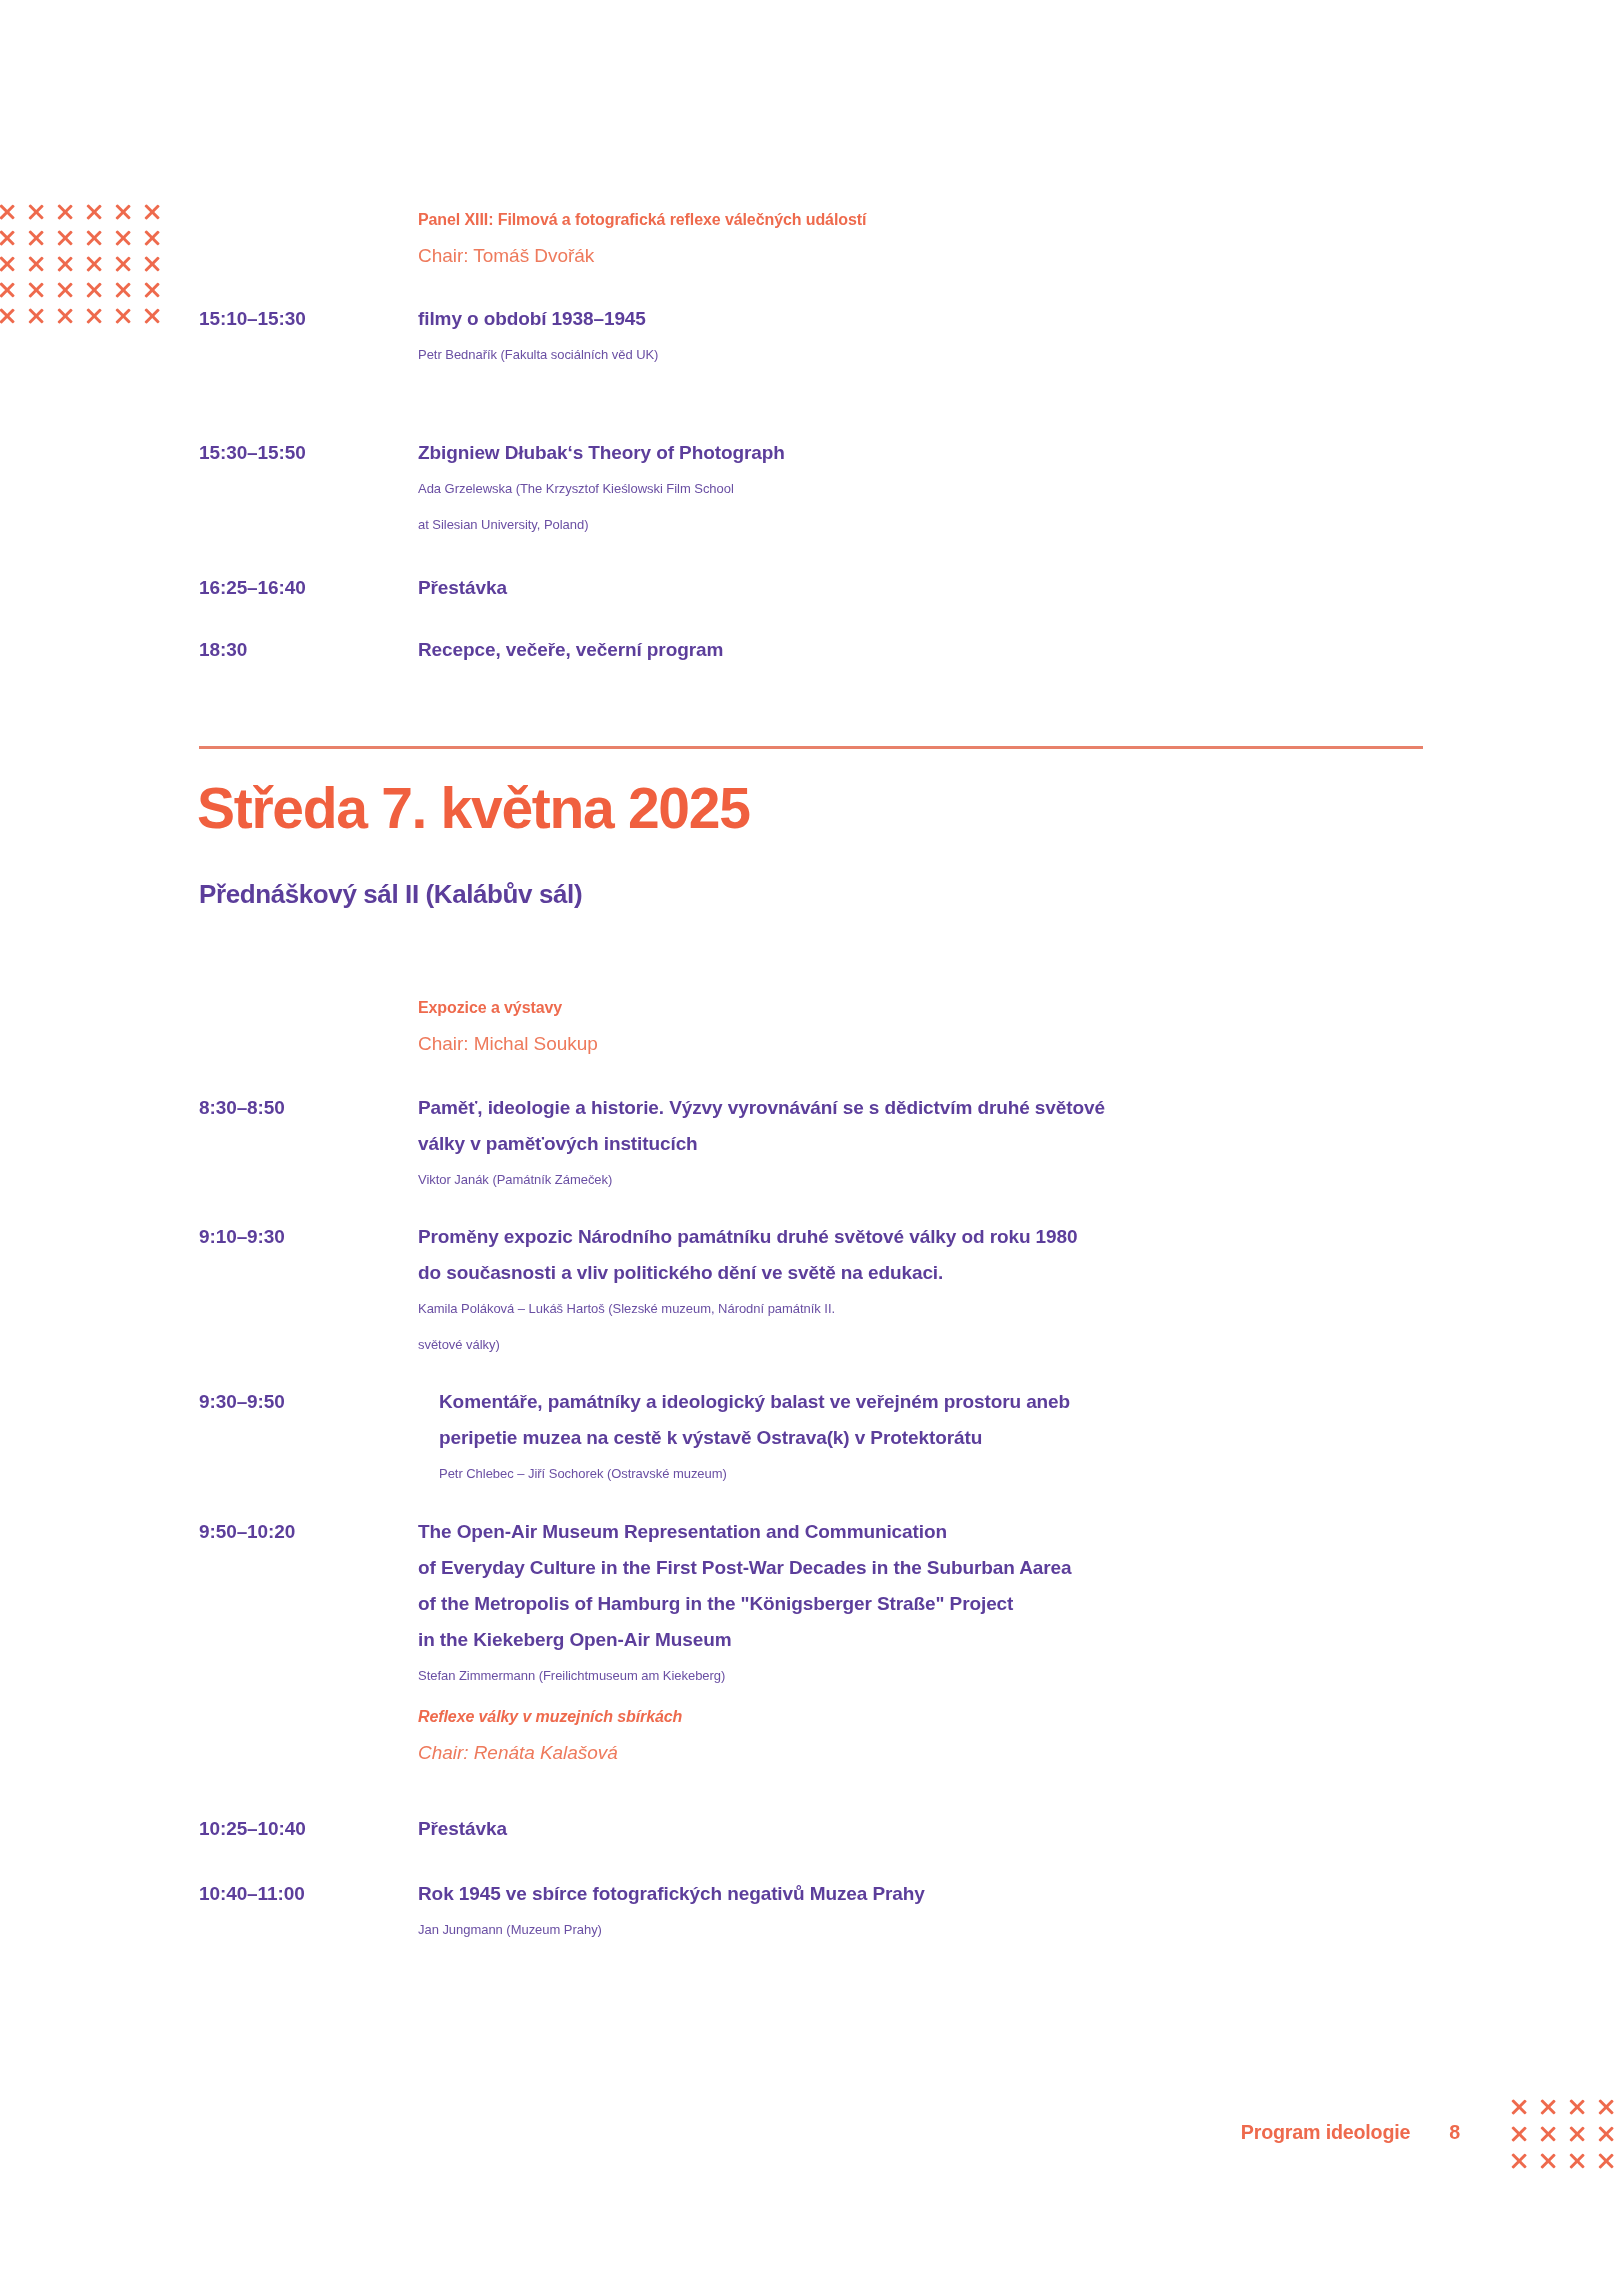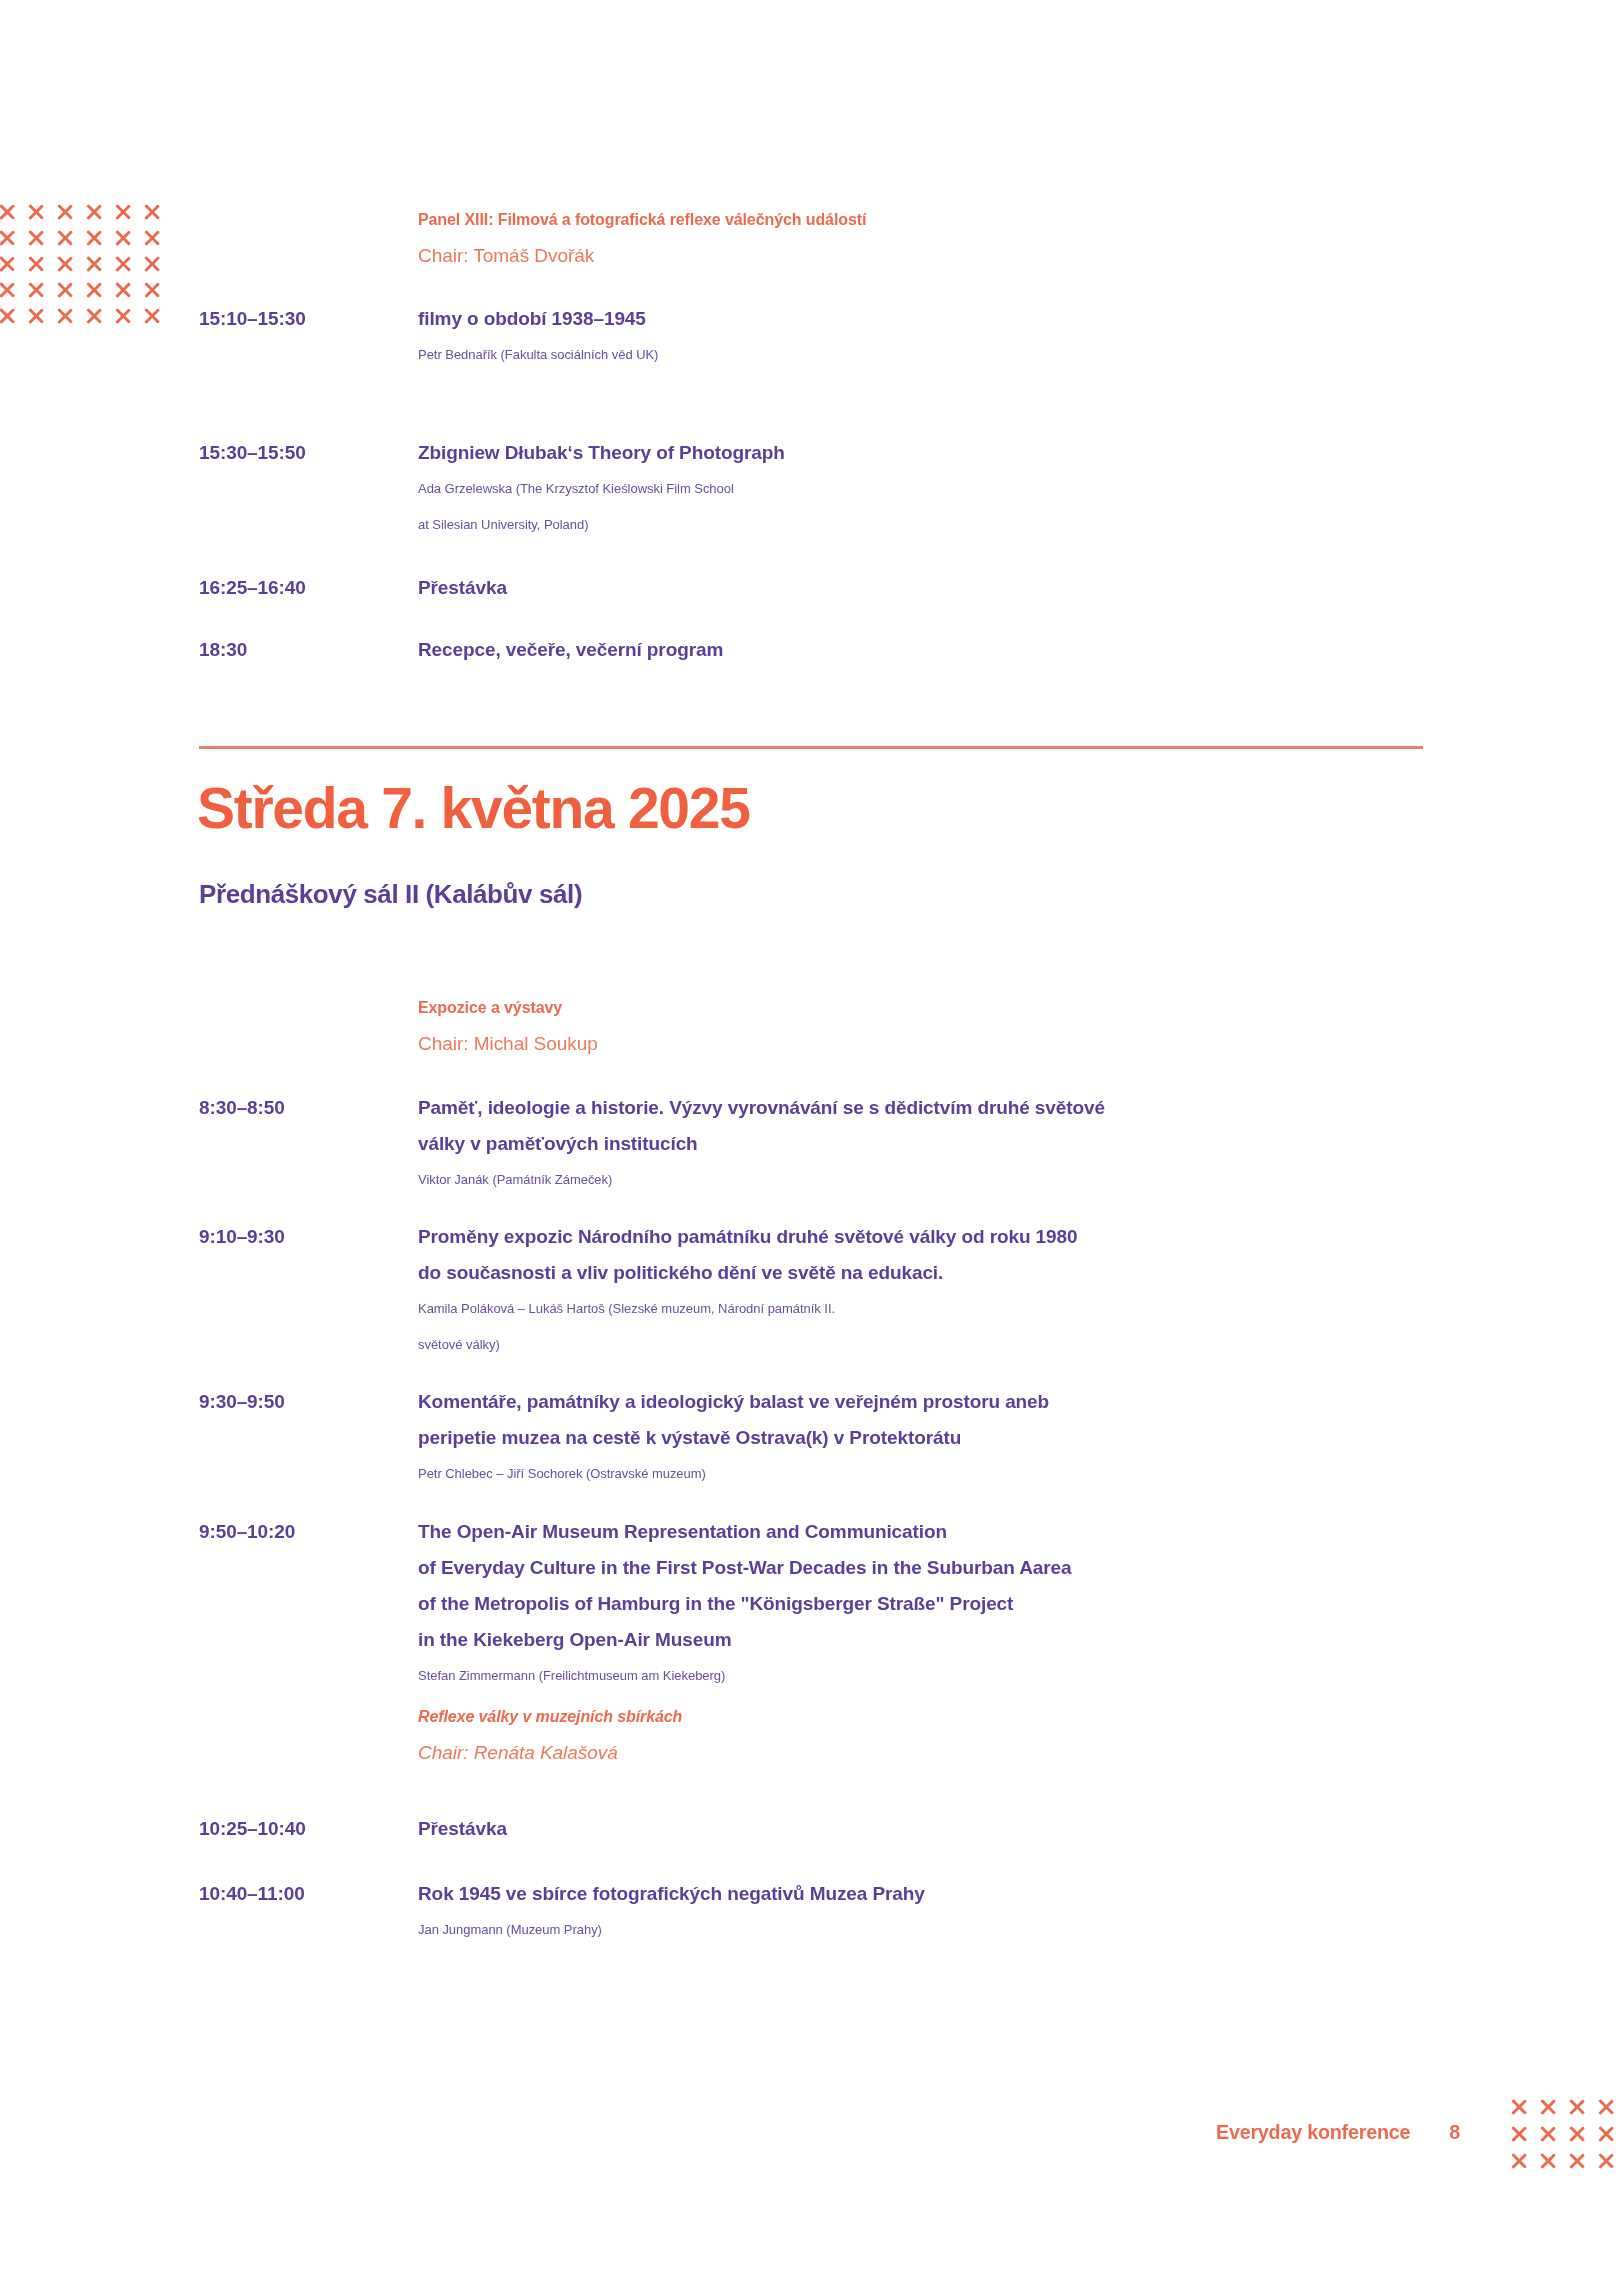--- a/index.html
+++ b/index.html
@@ -262,21 +262,21 @@
   <div class="row" style="left:199px; top:1219px; width:1236px;">
     <div class="time">9:10–9:30</div>
     <div class="content">
       <div class="title">Proměny expozic Národního památníku druhé světové války od roku 1980</div>
       <div class="title">do současnosti a vliv politického dění ve světě na edukaci.</div>
       <div class="author">Kamila Poláková – Lukáš Hartoš (Slezské muzeum, Národní památník II.</div>
       <div class="author">světové války)</div>
     </div>
   </div>
 
-  <div class="row" style="left:199px; top:1384px; width:1236px;">
+  <div class="row" style="left:199px; top:1384px; width:1236px;gap:21px;">
     <div class="time">9:30–9:50</div>
     <div class="content">
       <div class="title">Komentáře, památníky a ideologický balast ve veřejném prostoru aneb</div>
       <div class="title">peripetie muzea na cestě k výstavě Ostrava(k) v Protektorátu</div>
       <div class="author">Petr Chlebec – Jiří Sochorek (Ostravské muzeum)</div>
     </div>
   </div>
 
   <div class="row" style="left:199px; top:1514px; width:1236px;">
     <div class="time">9:50–10:20</div>
@@ -306,21 +306,21 @@
 
   <div class="row" style="left:199px; top:1876px; width:1236px;">
     <div class="time">10:40–11:00</div>
     <div class="content">
       <div class="title">Rok 1945 ve sbírce fotografických negativů Muzea Prahy</div>
       <div class="author">Jan Jungmann (Muzeum Prahy)</div>
     </div>
   </div>
 
   <div id="footer">
-    <span id="footer-label">Everyday konference</span>
+    <span id="footer-label">Program ideologie</span>
     <span id="footer-page">8</span>
   </div>
 
   <div class="xgrid" id="pattern-footer">
     <div class="xcell"></div>
     <div class="xcell"></div>
     <div class="xcell"></div>
     <div class="xcell"></div>
     <div class="xcell"></div>
     <div class="xcell"></div>

